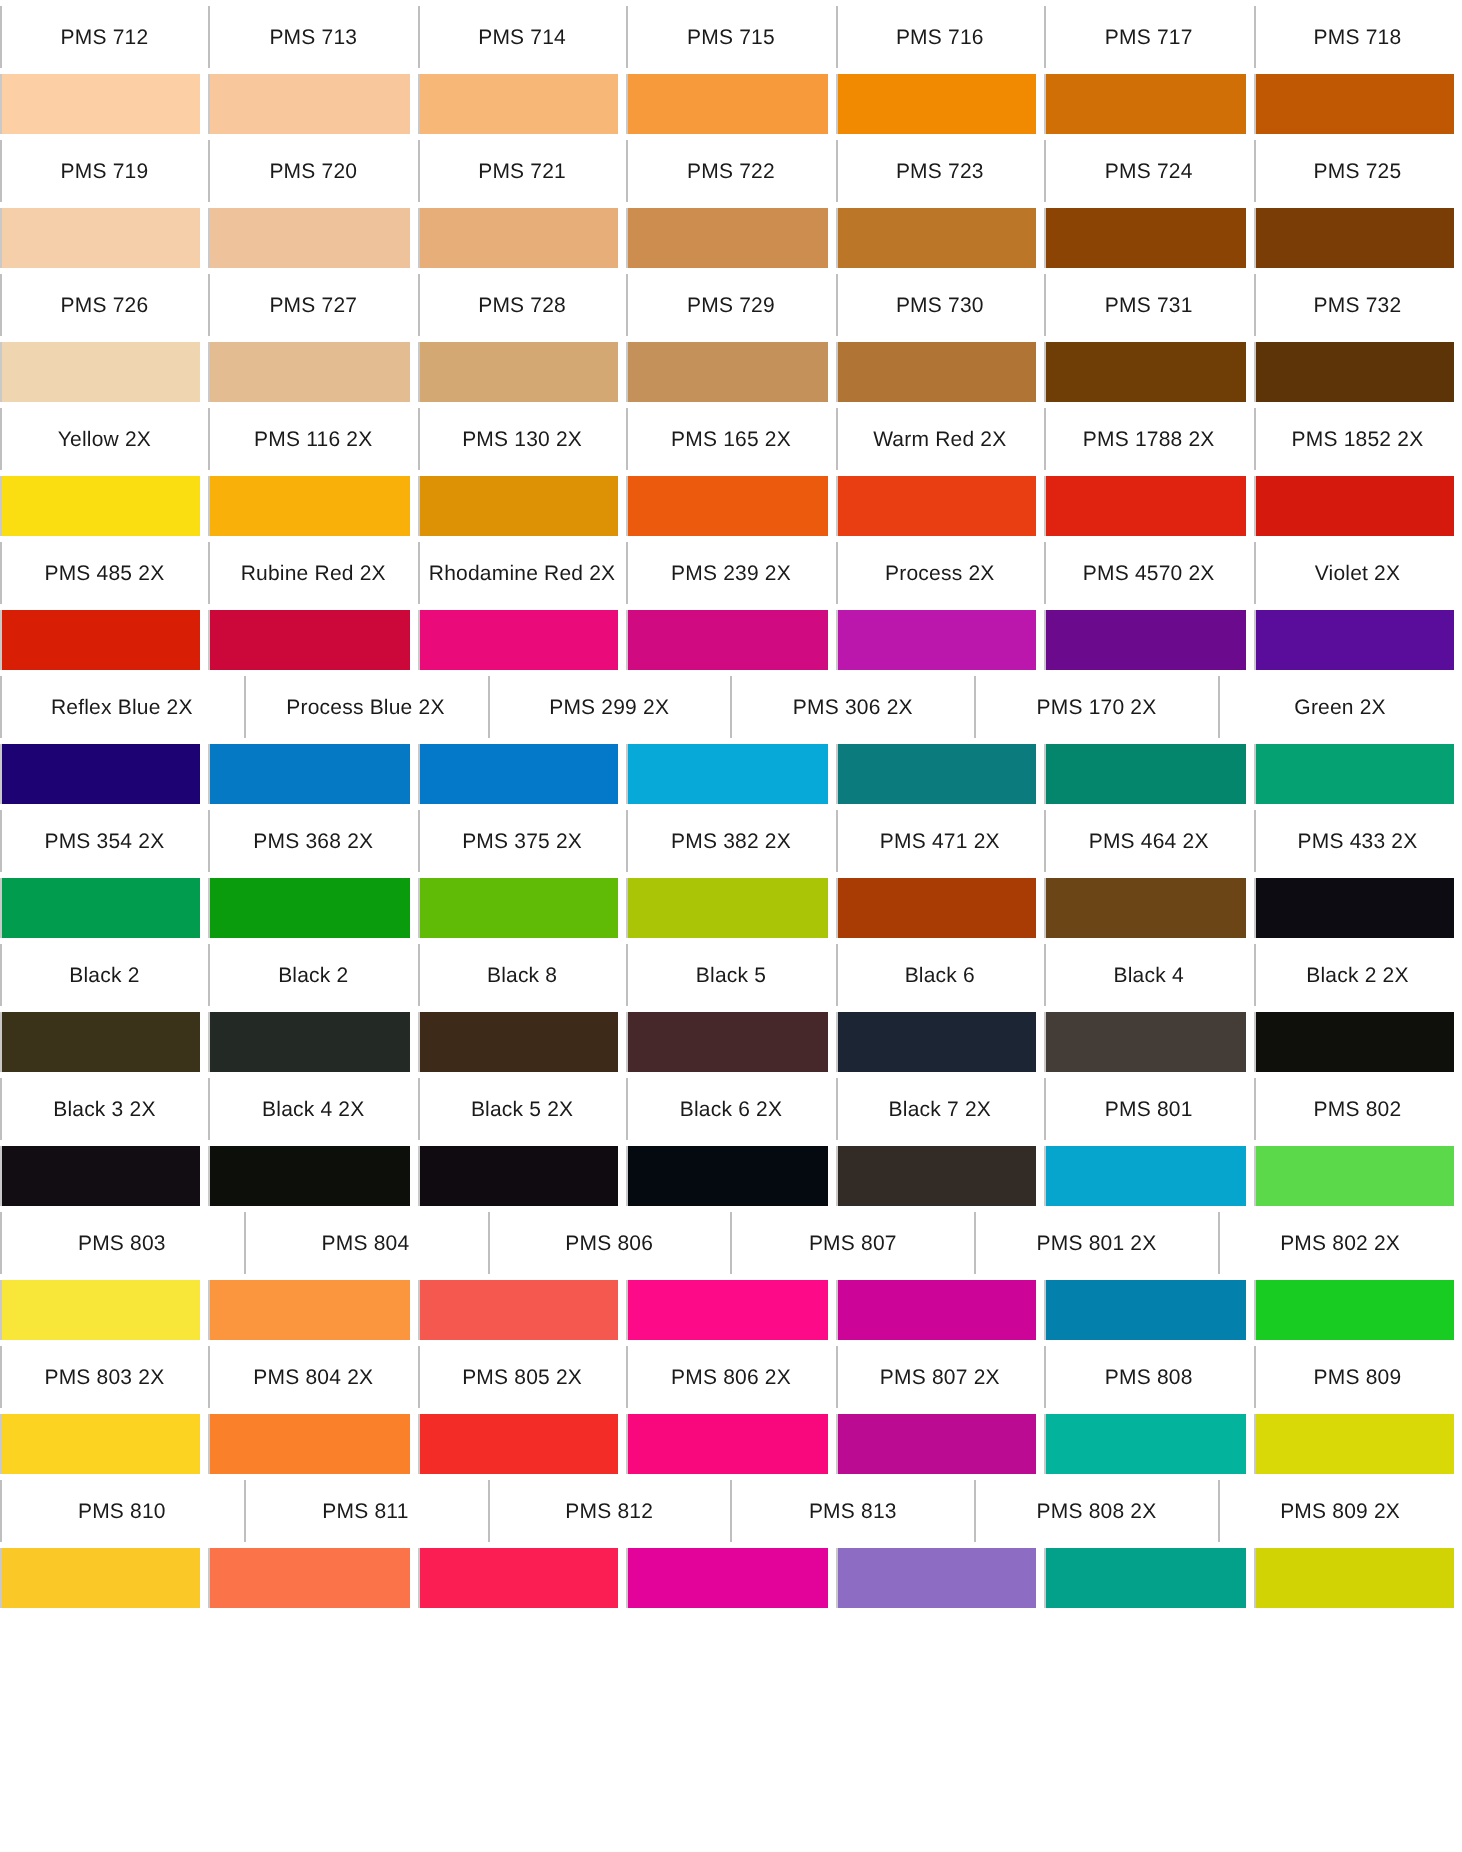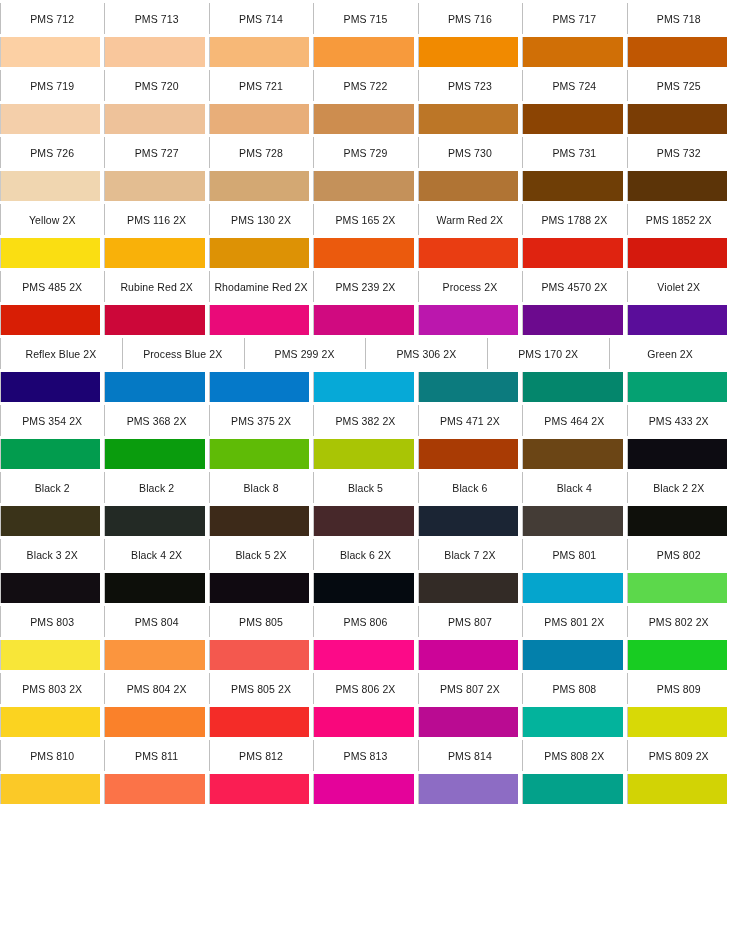--- a/index.html
+++ b/index.html
@@ -525,23 +525,20 @@
     </div>
     <div class="row-group">
       <div class="label-row">
         <div class="label-cell">
           <span class="label-text">PMS 803</span>
         </div>
         <div class="label-cell">
           <span class="label-text">PMS 804</span>
         </div>
         <div class="label-cell">
-          <span class="label-text">PMS 805</span>
-        </div>
-        <div class="label-cell">
           <span class="label-text">PMS 806</span>
         </div>
         <div class="label-cell">
           <span class="label-text">PMS 807</span>
         </div>
         <div class="label-cell">
           <span class="label-text">PMS 801 2X</span>
         </div>
         <div class="label-cell">
           <span class="label-text">PMS 802 2X</span>
@@ -625,23 +622,20 @@
           <span class="label-text">PMS 810</span>
         </div>
         <div class="label-cell">
           <span class="label-text">PMS 811</span>
         </div>
         <div class="label-cell">
           <span class="label-text">PMS 812</span>
         </div>
         <div class="label-cell">
           <span class="label-text">PMS 813</span>
-        </div>
-        <div class="label-cell">
-          <span class="label-text">PMS 814</span>
         </div>
         <div class="label-cell">
           <span class="label-text">PMS 808 2X</span>
         </div>
         <div class="label-cell">
           <span class="label-text">PMS 809 2X</span>
         </div>
       </div>
       <div class="swatch-row">
         <div class="swatch-cell">

